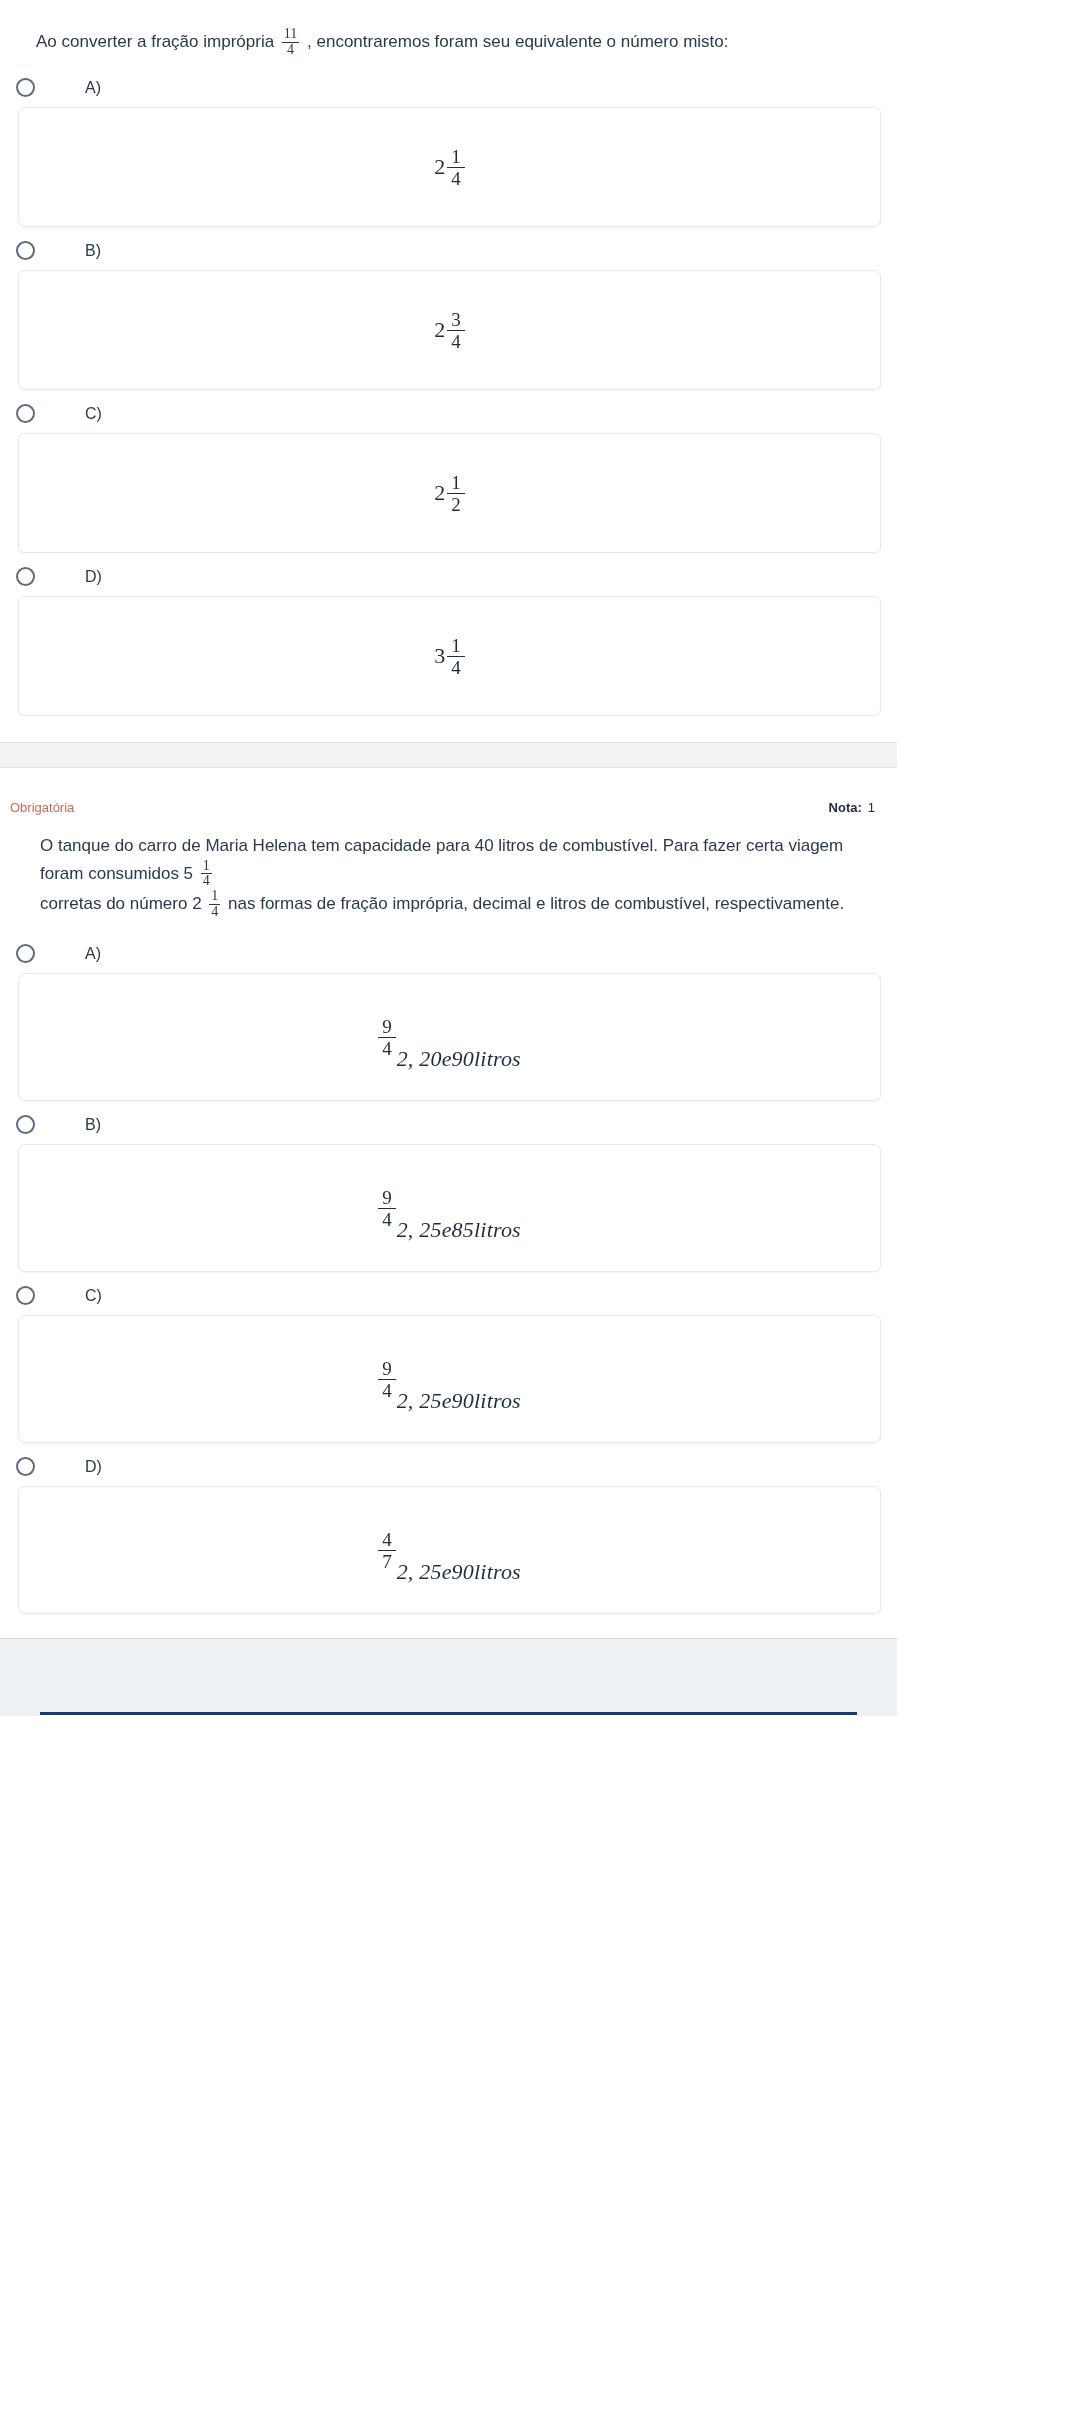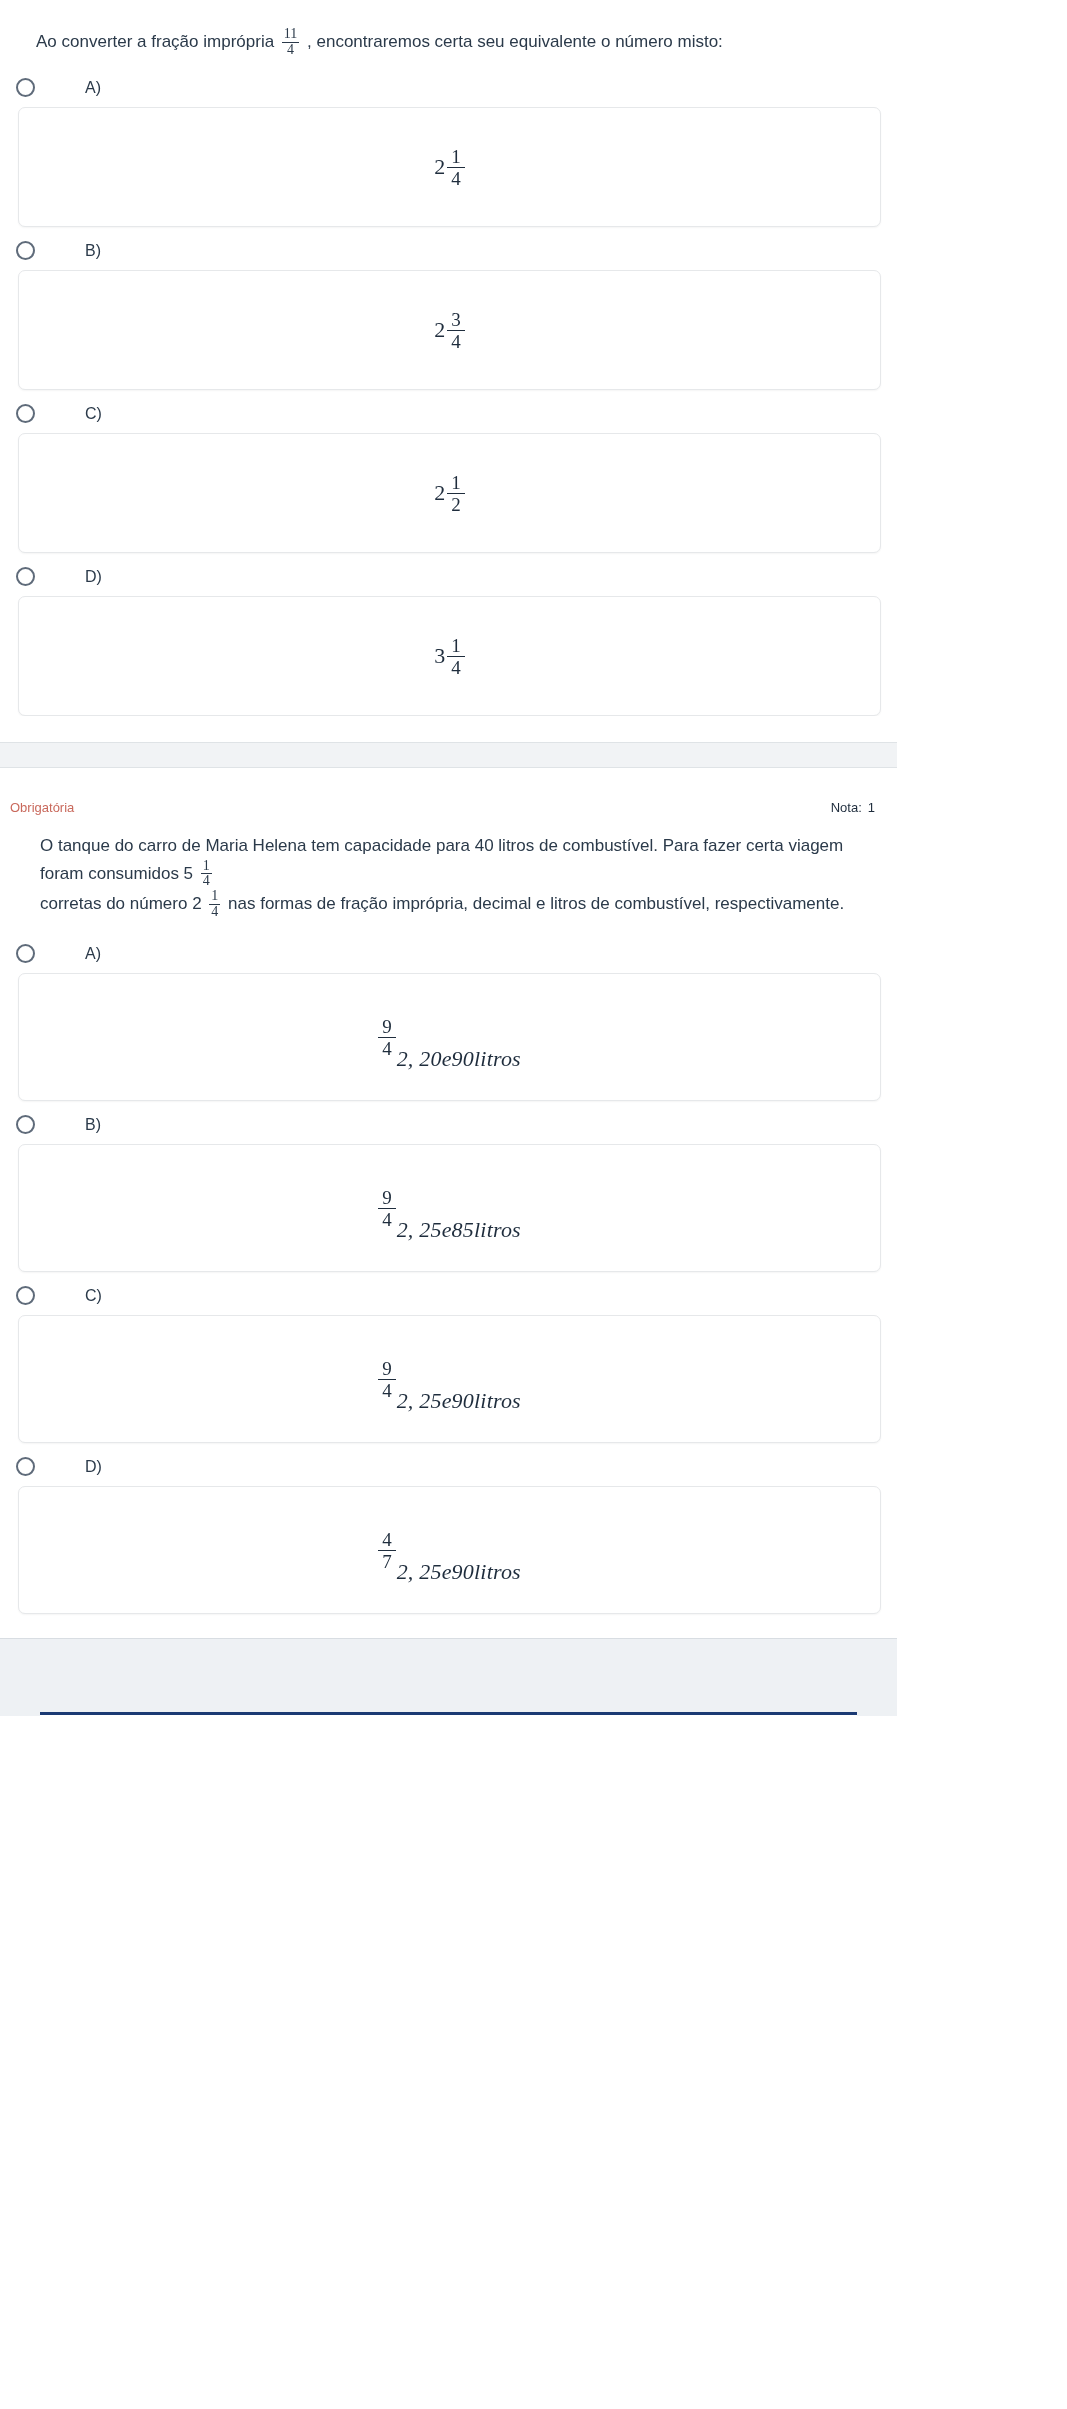--- a/index.html
+++ b/index.html
@@ -138,21 +138,21 @@
     margin-top: 16px;
   }
   .required-tag {
     color: #c9695c;
     font-size: 13px;
   }
   .grade {
     color: #1f2d3d;
     font-size: 13px;
   }
-  .grade b { font-weight: normal; }
+  .grade b { font-weight: bold; }
   .grade .val { font-weight: normal; margin-left: 6px; }
 
   .bottom-band {
     height: 78px;
     background: #eef1f4;
     border-top: 1px solid #d8dde2;
     margin-top: 24px;
     position: relative;
   }
   .bottom-band .field-top {
@@ -171,21 +171,21 @@
 <div class="page">
 
   <div class="question-block">
 
     <div class="question-stem">
       <span>Ao converter a fração imprópria</span>
       <span class="frac">
         <span class="num">11</span>
         <span class="den">4</span>
       </span>
-      <span>, encontraremos certa seu equivalente o número misto:</span>
+      <span>, encontraremos foram seu equivalente o número misto:</span>
     </div>
 
     <div class="option-row">
       <span class="radio"></span>
       <span class="option-letter">A)</span>
     </div>
     <div class="option-card">
       <span class="math">
         <span class="mixed-int">2</span>
         <span class="bigfrac">

